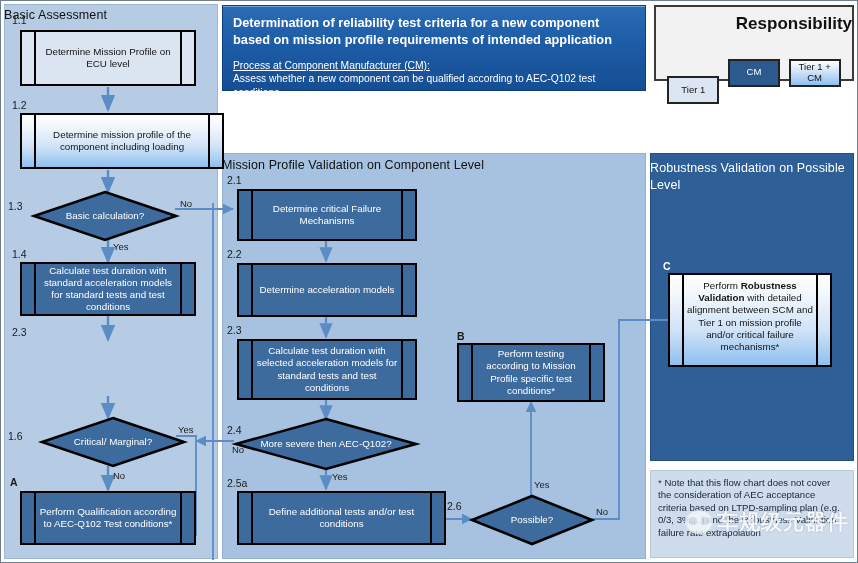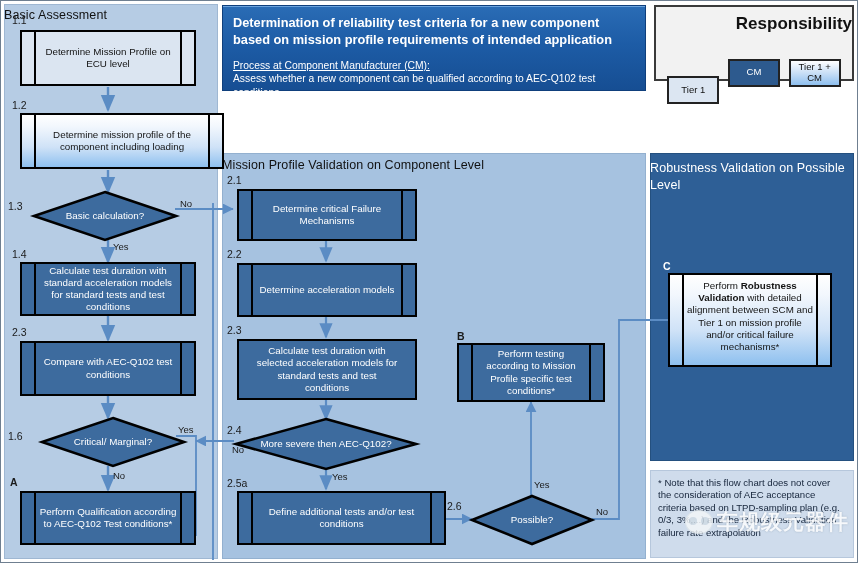--- a/index.html
+++ b/index.html
@@ -250,25 +250,20 @@
   <div class="ylabel" style="left:113px;top:241px;">Yes</div>
 
   <div class="step" style="left:12px;top:248px;">1.4</div>
   <div class="box cm" style="left:20px;top:262px;width:176px;height:54px;">
     <div class="bar"></div>
     <div class="body">Calculate test duration with standard acceleration models for standard tests and test conditions</div>
     <div class="bar right"></div>
   </div>
 
   <div class="step" style="left:12px;top:326px;">2.3</div>
-  <div class="box cm" style="left:20px;top:341px;width:176px;height:55px;">
-    <div class="bar"></div>
-    <div class="body">Compare with AEC-Q102 test conditions</div>
-    <div class="bar right"></div>
-  </div>
 
   <div class="step" style="left:8px;top:430px;">1.6</div>
   <div class="dia" style="left:42px;top:418px;width:142px;height:48px;">
     <svg width="142" height="48">
         <polygon points="71,0 142,24 71,48 0,24" fill="#3d6b9e" stroke="#000" stroke-width="2.6"></polygon>
       </svg>
     <div class="dtext">Critical/ Marginal?</div>
   </div>
   <div class="ylabel" style="left:178px;top:424px;">Yes</div>
   <div class="ylabel" style="left:113px;top:470px;">No</div>
@@ -288,21 +283,21 @@
   </div>
 
   <div class="step" style="left:227px;top:248px;">2.2</div>
   <div class="box cm" style="left:237px;top:263px;width:180px;height:54px;">
     <div class="bar"></div>
     <div class="body">Determine acceleration models</div>
     <div class="bar right"></div>
   </div>
 
   <div class="step" style="left:227px;top:324px;">2.3</div>
-  <div class="box cm" style="left:237px;top:339px;width:180px;height:61px;align-items:center;">
+  <div class="box cm" style="left:237px;top:339px;width:180px;height:61px;">
     <div class="bar"></div>
     <div class="body">Calculate test duration with selected acceleration models for standard tests and test conditions</div>
     <div class="bar right"></div>
   </div>
 
   <div class="step" style="left:227px;top:424px;">2.4</div>
   <div class="dia" style="left:236px;top:419px;width:180px;height:50px;">
     <svg width="180" height="50">
         <polygon points="90,0 180,25 90,50 0,25" fill="#3d6b9e" stroke="#000" stroke-width="2.6"></polygon>
       </svg>

